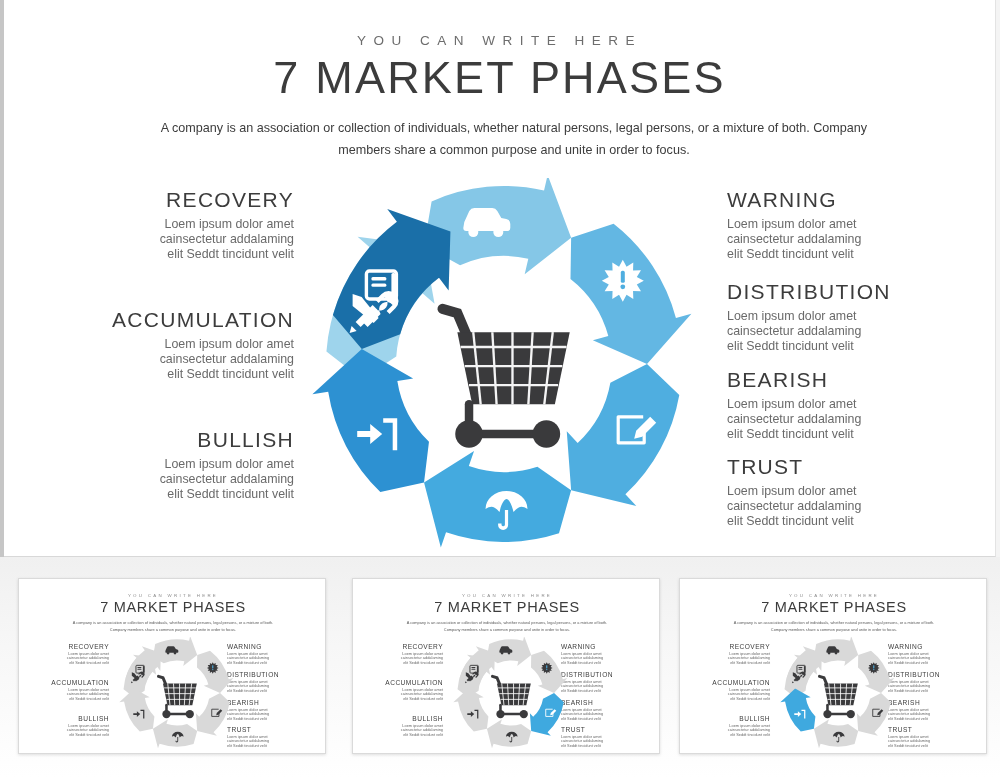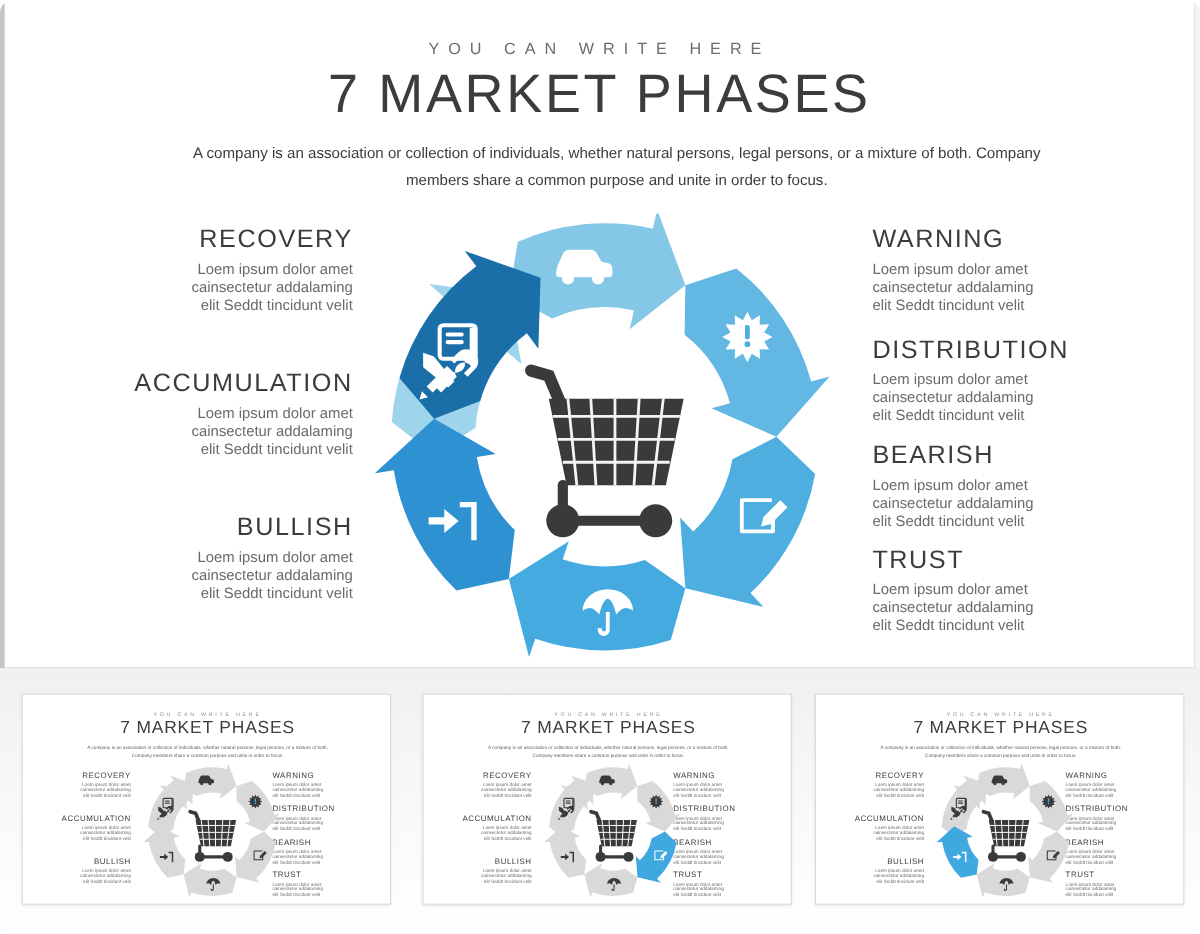--- a/index.html
+++ b/index.html
@@ -7,21 +7,20 @@
     padding: 0;
     background: #ffffff;
     font-family: "Liberation Sans", sans-serif;
   }
   #page {
     position: relative;
     width: 1000px;
     height: 778px;
     overflow: hidden;
     background: #f4f4f4;
-    border-radius: 11px;
   }
 
   
   .slide {
     position: absolute;
     left: 4px;
     top: 0;
     width: 992px;
     height: 557px;
     background: #ffffff;

